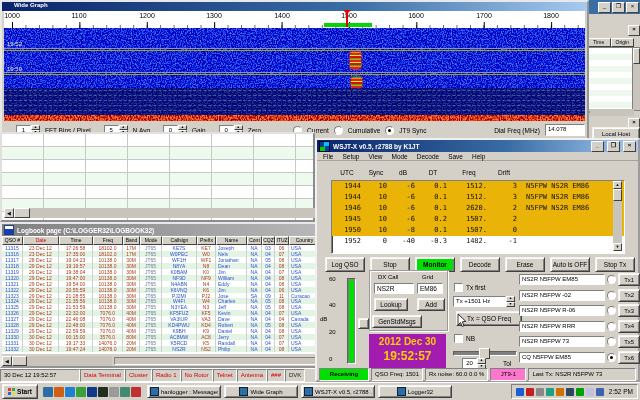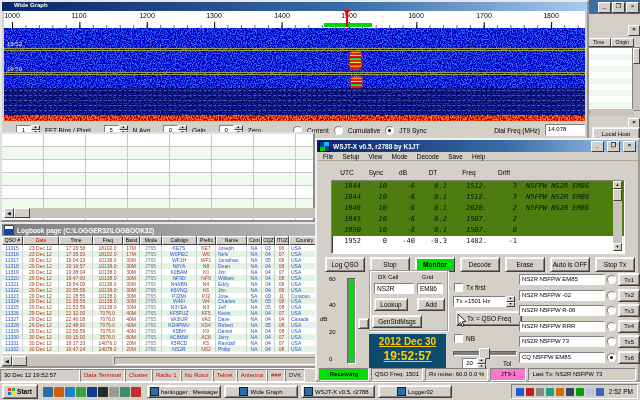--- a/index.html
+++ b/index.html
@@ -103,41 +103,41 @@
   #wsjtx{left:315px;top:138px;width:325px;height:244px;background:#d4d0c8;border:2px outset #f0f0f0;box-sizing:border-box;}
   #wx-title{left:0;top:0;width:321px;height:12px;display:flex;align-items:center;gap:3px;padding:0 2px;box-sizing:border-box;font-size:6.5px;font-weight:bold;}
   #wx-icon{width:9px;height:9px;background:conic-gradient(#00c0ff 0 25%,#0040a0 25% 50%,#00d000 50% 75%,#004080 75%);border:1px solid #003;}
   #wx-title .sp{flex:1;}
   #wx-menu{left:0;top:12px;width:321px;height:9px;display:flex;gap:9px;padding-left:6px;box-sizing:border-box;font-size:6.5px;align-items:center;background:#d4d0c8;border-bottom:1px solid #a8a4a0;}
   .dec-grid{display:grid;grid-template-columns:32px 26px 28px 32px 40px 30px 1fr;}
   #wx-dechead{left:14px;top:29px;width:292px;height:9px;font-size:6.5px;color:#000;}
   #wx-dechead span{text-align:center;}
   #wx-decbox{left:14px;top:40px;width:292px;height:72px;background:#fff;border:1px solid;border-color:#808080 #fff #fff #808080;box-shadow:inset 1px 1px 0 #404040;overflow:hidden;}
   .dec-row{height:11px;font-family:"DejaVu Sans Mono",monospace;font-size:7px;line-height:11px;color:#101010;}
-  .dec-row.hl{background:#4d7c0f;font-style:italic;}
+  .dec-row.hl{background:#eab308;}
   .dec-row span{text-align:right;padding-right:3px;white-space:pre;overflow:hidden;}
   .dec-row span:nth-child(7){text-align:left;padding-left:6px;}
   #wx-decsb{left:296px;top:41px;width:9px;height:70px;background:#c8c4bc;}
   #wx-decsb .sbtn{position:absolute;left:0;width:9px;height:8px;box-sizing:border-box;background:#d4d0c8;border:1px solid;border-color:#fff #404040 #404040 #fff;font-size:4px;line-height:6px;text-align:center;}
   #wx-decsb .thumb{position:absolute;left:0;top:8px;width:9px;height:12px;box-sizing:border-box;background:#d4d0c8;border:1px solid;border-color:#fff #404040 #404040 #fff;}
   #wx-btnrow{left:8px;top:117px;width:310px;height:15px;display:flex;gap:5px;}
   #wx-btnrow .btn{width:40px;height:15px;box-sizing:border-box;}
   #wx-btnrow .btn:nth-child(3){background:#00e000;font-weight:bold;}
   
   .mnum{position:absolute;font-size:6px;color:#000;right:0;}
   #wx-meter-track{left:30px;top:138px;width:9px;height:86px;background:#808080;border:1px solid;border-color:#606060 #fff #fff #606060;box-sizing:border-box;}
   #wx-meter-fill{position:absolute;left:1px;top:1px;width:5px;height:82px;background:#00dd00;}
   #wx-meter-slider{left:41px;top:178px;width:9px;height:9px;}
   #wx-db{left:3px;top:176px;font-size:6px;}
   
   #wx-dxgrp{left:52px;top:130px;width:77px;height:59px;border:1px solid #9a9a9a;box-shadow:1px 1px 0 #fff,inset 1px 1px 0 #fff;}
   #wx-dxgrp .flbl{position:absolute;font-size:6px;color:#000;}
   .field{position:absolute;background:#fff;border:1px solid;border-color:#808080 #fff #fff #808080;font-size:6.5px;line-height:9px;padding-left:2px;box-sizing:border-box;}
   
-  #wx-clock{left:52px;top:194px;width:77px;height:34px;background:#0c4a6e;color:#ffcc00;text-align:center;text-decoration:underline;}
+  #wx-clock{left:52px;top:194px;width:77px;height:34px;background:#a21caf;color:#ffcc00;text-align:center;}
   #wx-clock .d{font-size:10px;font-weight:bold;line-height:15px;}
   #wx-clock .t{font-size:12px;font-weight:bold;line-height:15px;}
   
   .cblbl{font-size:6.5px;}
   #wx-txfirst{left:137px;top:143px;display:flex;gap:3px;align-items:center;}
   #wx-txspin{left:136px;top:156px;width:62px;height:11px;display:flex;}
   #wx-txspin .val{flex:1;background:#fff;border:1px solid;border-color:#808080 #fff #fff #808080;font-size:6px;line-height:9px;padding-left:2px;}
   #wx-txqso{left:139px;top:171px;width:64px;height:13px;}
   #wx-nb{left:137px;top:194px;display:flex;gap:3px;align-items:center;}
   #wx-hslider{left:136px;top:208px;width:62px;height:9px;}

